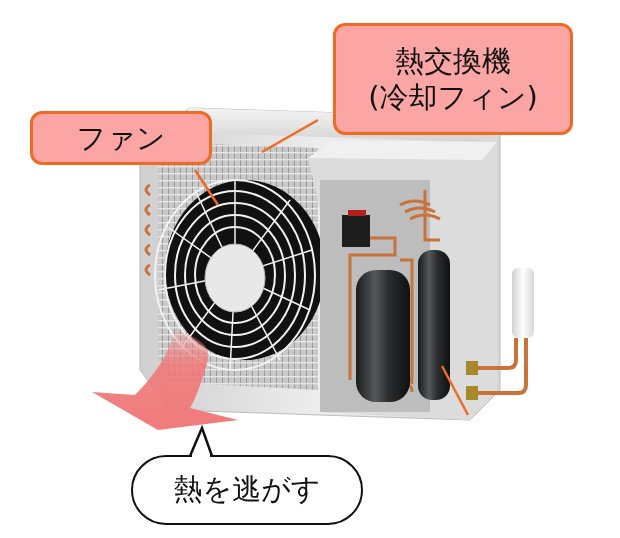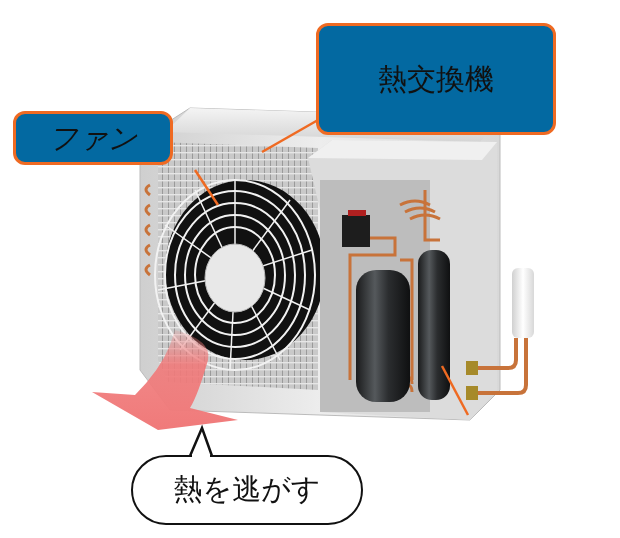--- a/index.html
+++ b/index.html
@@ -1,28 +1,28 @@
 <!DOCTYPE html>
 <html><head>
   <meta charset="utf-8">
   <style>
     html, body { margin:0; padding:0; background:#ffffff; }
     body { width:620px; height:538px; position:relative; overflow:hidden;
            font-family: "DejaVu Sans", "Liberation Sans", sans-serif; }
     .stage { position:absolute; left:0; top:0; width:620px; height:538px; }
     svg.art { position:absolute; left:0; top:0; }
     .label {
-      position:absolute; background:#0369a1; border:3px solid #ef6a22;
+      position:absolute; background:#fca5a5; border:3px solid #ef6a22;
       border-radius:12px; box-sizing:border-box; color:#111;
       display:flex; flex-direction:column; align-items:center; justify-content:center;
-      text-align:center; line-height:1.25;
+      text-align:center; line-height:1.25;margin-left:17px;
     }
     .label span { display:block; }
     .lbl-hx { left:316px; top:23px; width:240px; height:112px; font-size:29px; }
-    .lbl-fan { left:13px; top:111px; width:160px; height:54px; font-size:29px;font-style:italic; }
+    .lbl-fan { left:13px; top:111px; width:182px; height:54px; font-size:29px; }
     .lbl-comp { left:396px; top:415px; width:182px; height:56px; font-size:30px; }
     .bubble {
       position:absolute; left:131px; top:455px; width:232px; height:70px;
       border:2.5px solid #111; border-radius:36px; background:#fff; box-sizing:border-box;
       display:flex; align-items:center; justify-content:center; font-size:29px; color:#111;
     }
   </style>
 </head>
 <body>
 
@@ -135,20 +135,21 @@
       <line x1="195" y1="170" x2="218" y2="205"></line>
       <line x1="318" y1="120" x2="262" y2="152"></line>
       <line x1="442" y1="366" x2="468" y2="415"></line>
     </g>
 
     <path d="M190 456 L202 428 L212 456" fill="#fff" stroke="#111" stroke-width="2.5"></path>
   </svg>
 
   <div class="label lbl-hx">
     <span>熱交換機</span>
+    <span>(冷却フィン)</span>
   </div>
 
   <div class="label lbl-fan">
     <span>ファン</span>
   </div>
 
 
   <div class="bubble">
     <span>熱を逃がす</span>
   </div>

